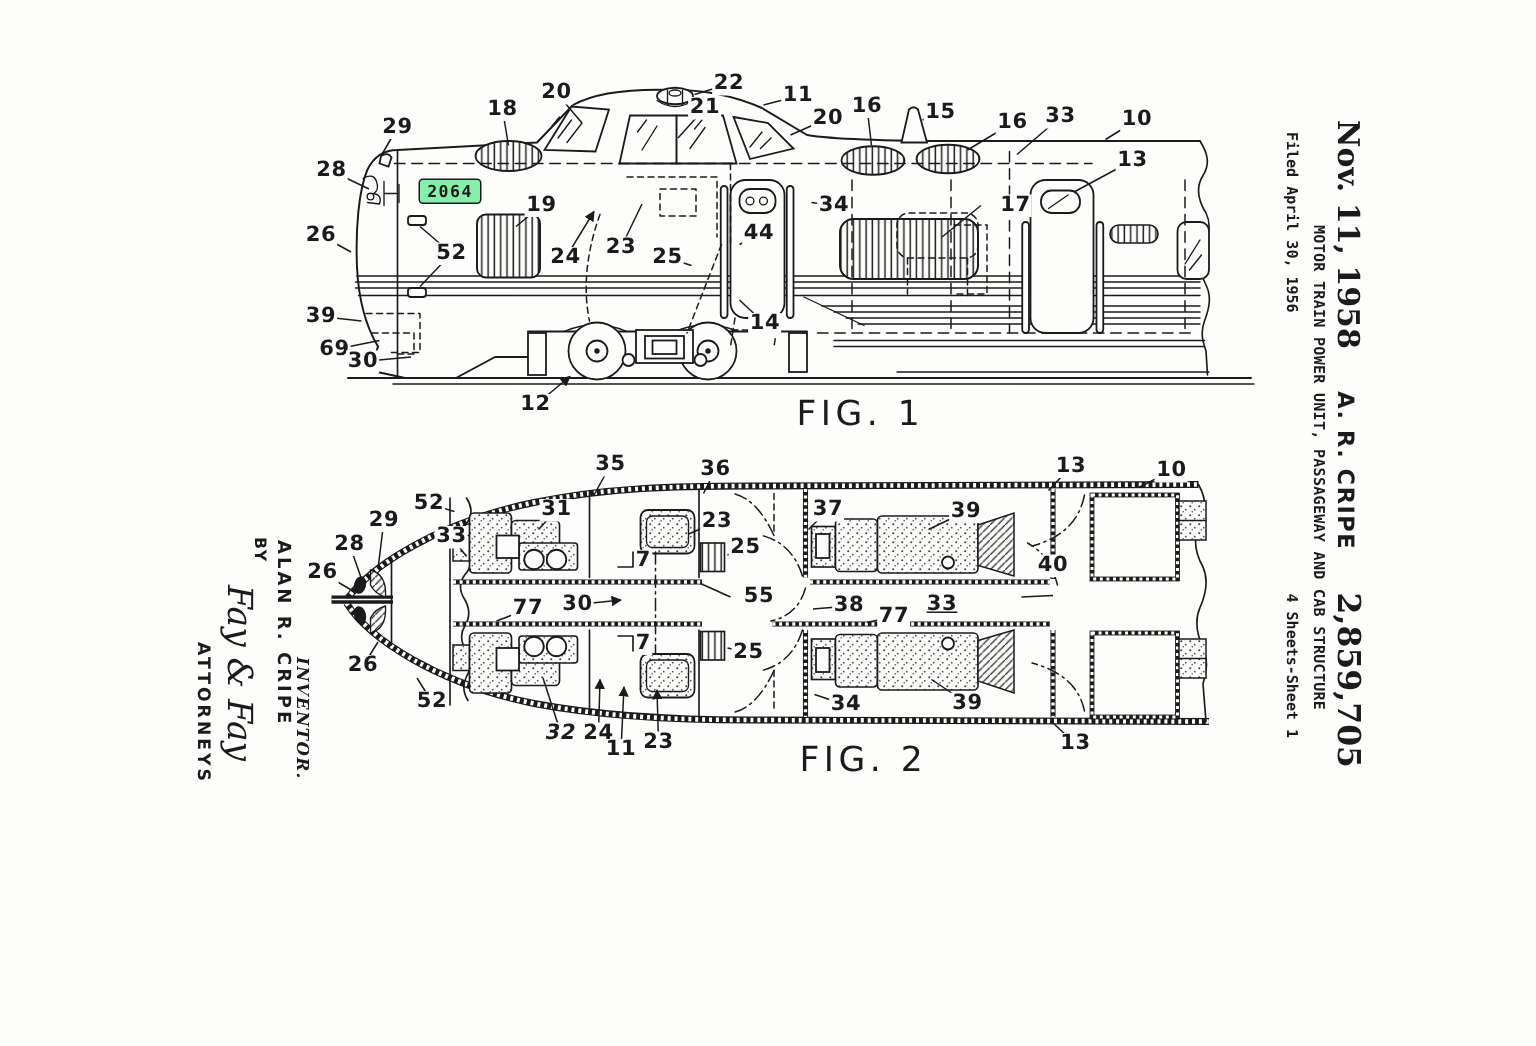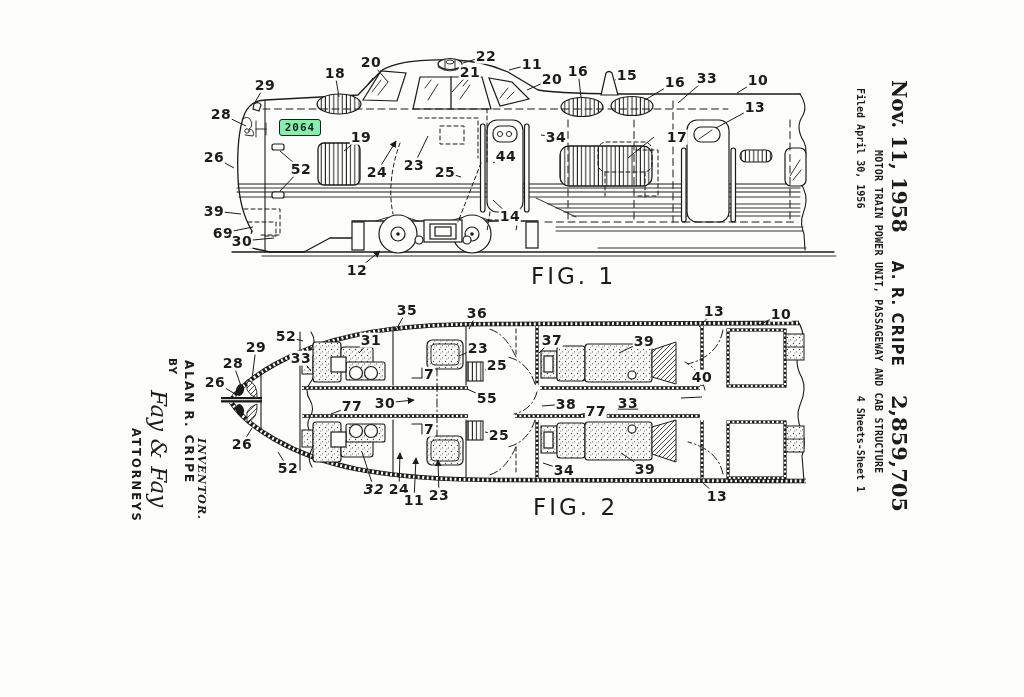--- a/index.html
+++ b/index.html
@@ -357,21 +357,21 @@
       <span class="co" style="left: 407px; top: 310px;">35</span>
       <span class="co" style="left: 477px; top: 313px;">36</span>
       <span class="co" style="left: 371px; top: 340px;">31</span>
       <span class="co" style="left: 286px; top: 336px;">52</span>
       <span class="co" style="left: 256px; top: 347px;">29</span>
       <span class="co" style="left: 233px; top: 363px;">28</span>
       <span class="co" style="left: 215px; top: 382px;">26</span>
       <span class="co" style="left: 301px; top: 358px;">33</span>
       <span class="co" style="left: 478px; top: 348px;">23</span>
       <span class="co" style="left: 497px; top: 365px;">25</span>
-      <span class="co" style="left: 487px; top: 398px; text-align: center;">55</span>
+      <span class="co" style="left: 506px; top: 398px; text-align: center;">55</span>
       <span class="co" style="left: 385px; top: 403px;">30</span>
       <span class="co" style="left: 352px; top: 406px;">77</span>
       <span class="co" style="left: 596px; top: 411px;">77</span>
       <span class="co" style="left: 566px; top: 404px;">38</span>
       <span class="co u" style="left: 628px; top: 403px;">33</span>
       <span class="co" style="left: 702px; top: 377px;">40</span>
       <span class="co" style="left: 552px; top: 340px;">37</span>
       <span class="co" style="left: 644px; top: 341px;">39</span>
       <span class="co" style="left: 645px; top: 469px;">39</span>
       <span class="co" style="left: 564px; top: 470px;">34</span>

